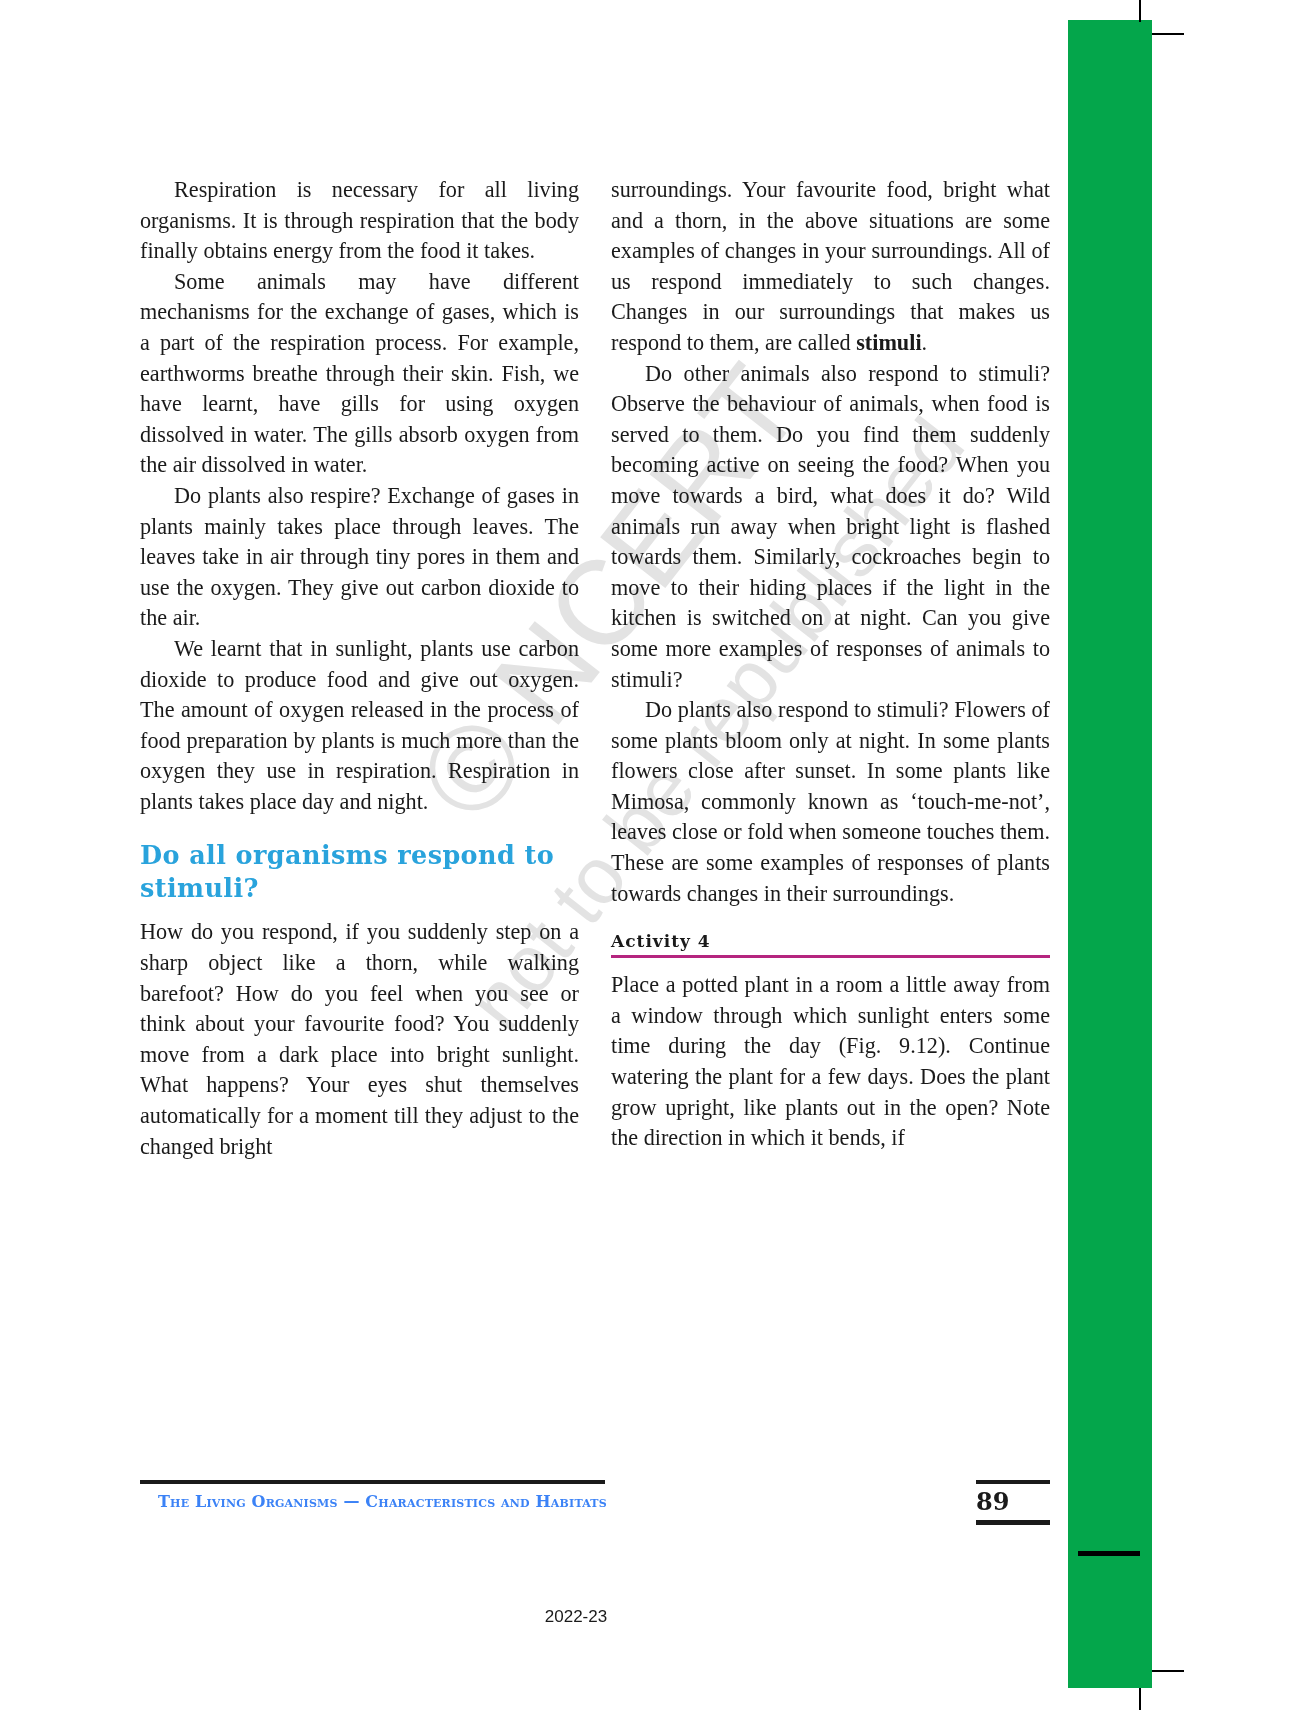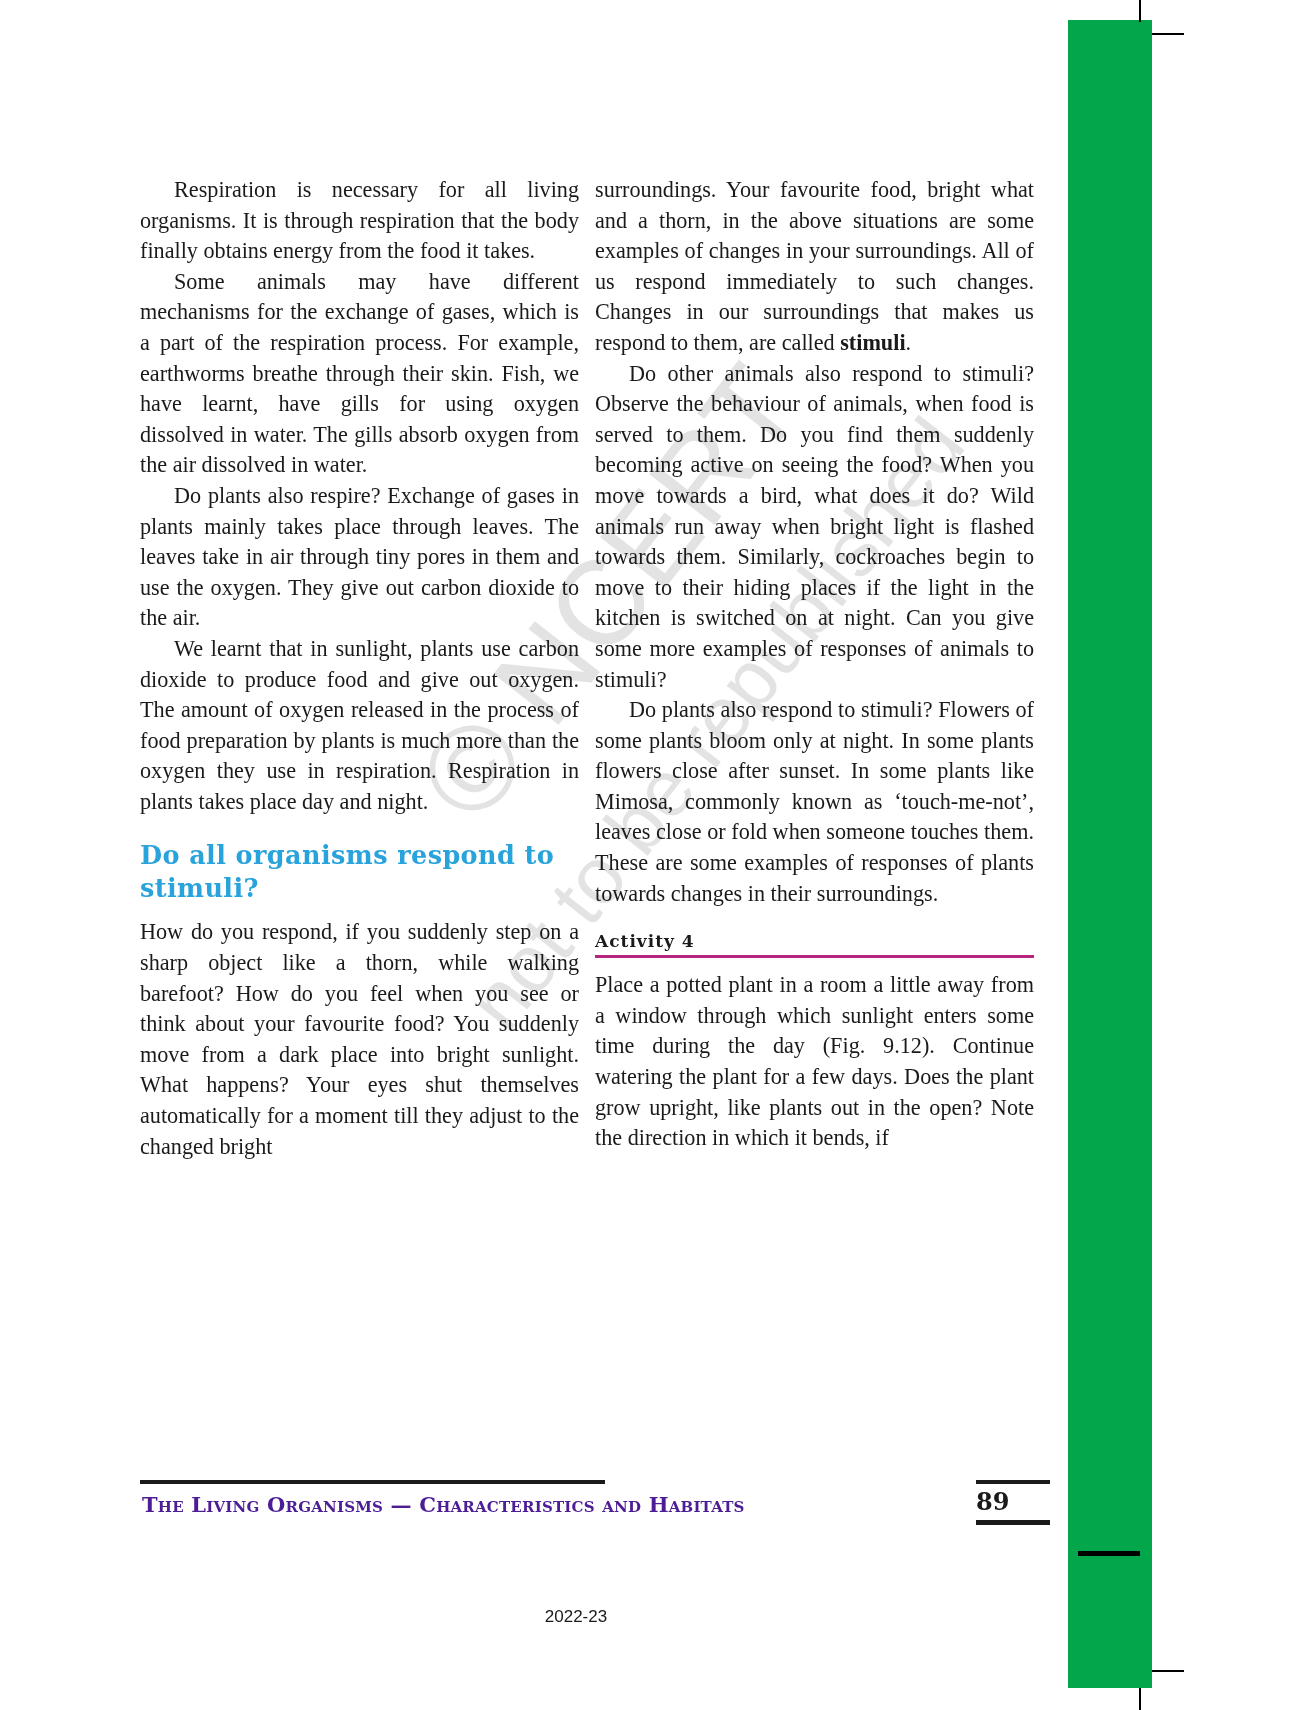--- a/index.html
+++ b/index.html
@@ -74,21 +74,21 @@
   
   .content {
     position: absolute;
     left: 140px;
     top: 175px;
     width: 910px;
     z-index: 2;
   }
   .cols {
     display: flex;
-    gap: 16px;
+    gap: 32px;
   }
   .col {
     width: 439px;
   }
   p.body {
     margin: 0;
     font-size: 22.2px;
     line-height: 30.6px;
     text-align: justify;
     text-justify: inter-word;
@@ -138,26 +138,26 @@
   .footer-rule {
     position: absolute;
     left: 0px;
     top: 0px;
     width: 465px;
     height: 4px;
     background: #1a1a1a;
   }
   .footer-title {
     position: absolute;
-    left: 2px;
+    left: 18px;
     top: 12px;
     font-family: "DejaVu Serif", "Liberation Serif", serif;
-    font-size: 21px;
-    font-weight: bold;
-    color: #4c1d95;
+    font-size: 16px;
+    font-weight: bold;
+    color: #3b82f6;
     font-variant: small-caps;
     letter-spacing: 0.2px;
     white-space: nowrap;
   }
   .pagenum-box {
     position: absolute;
     left: 836px;
     top: 0px;
     width: 74px;
     text-align: left;

